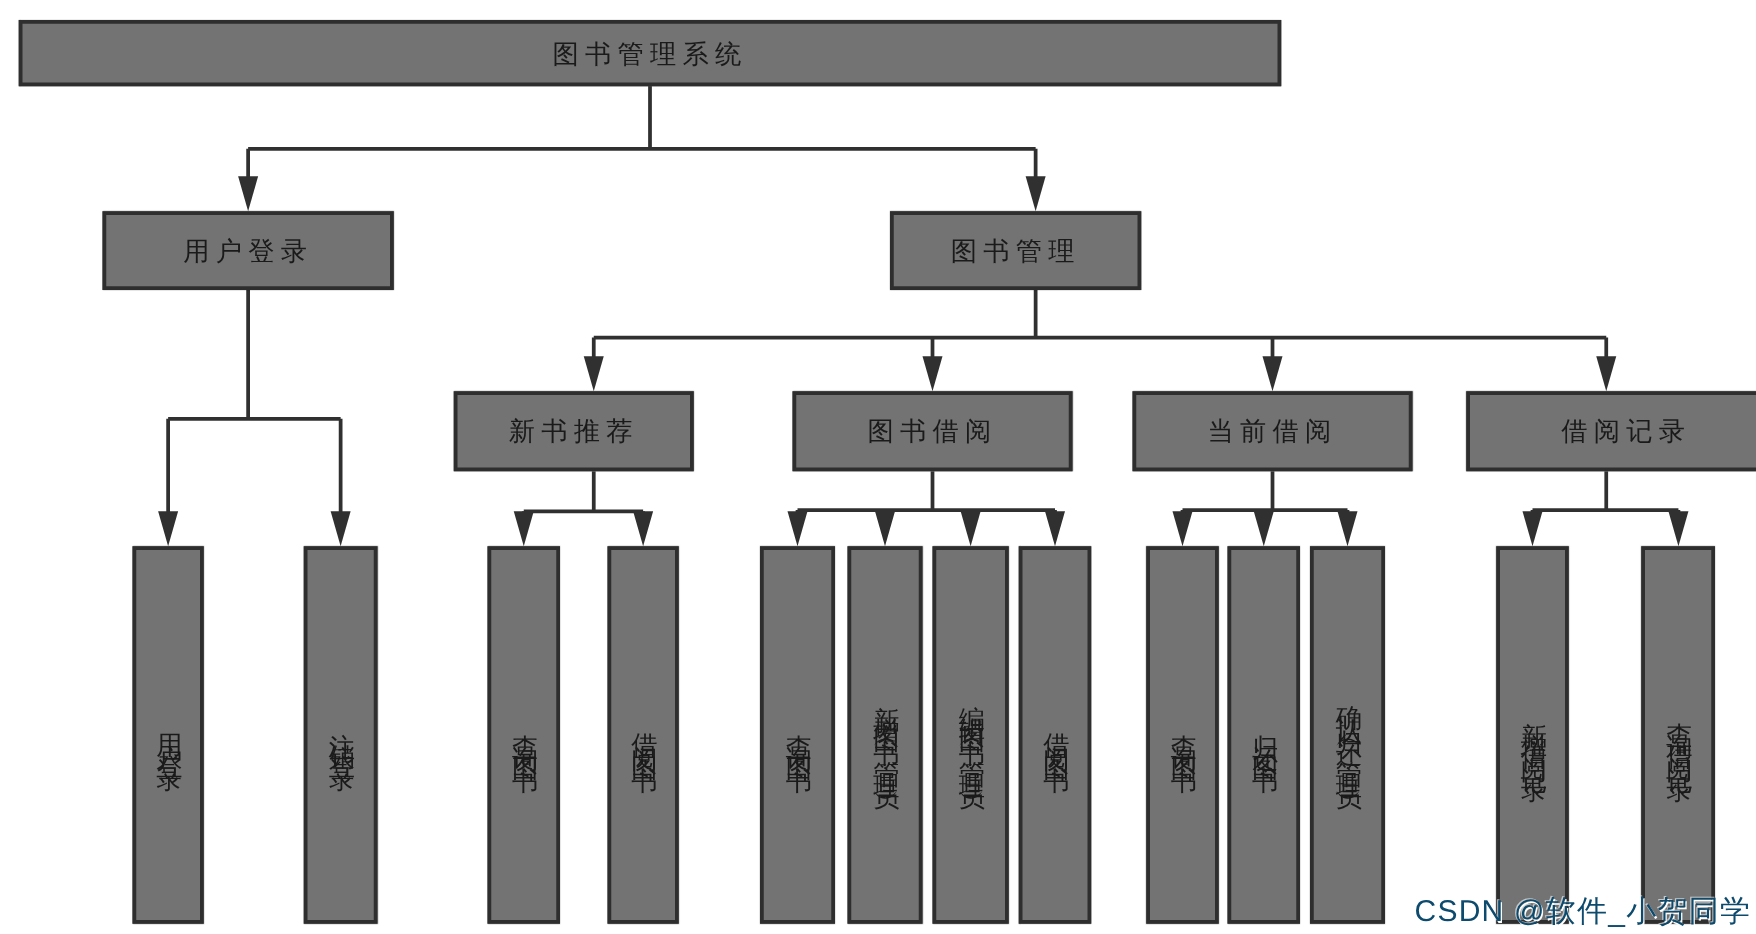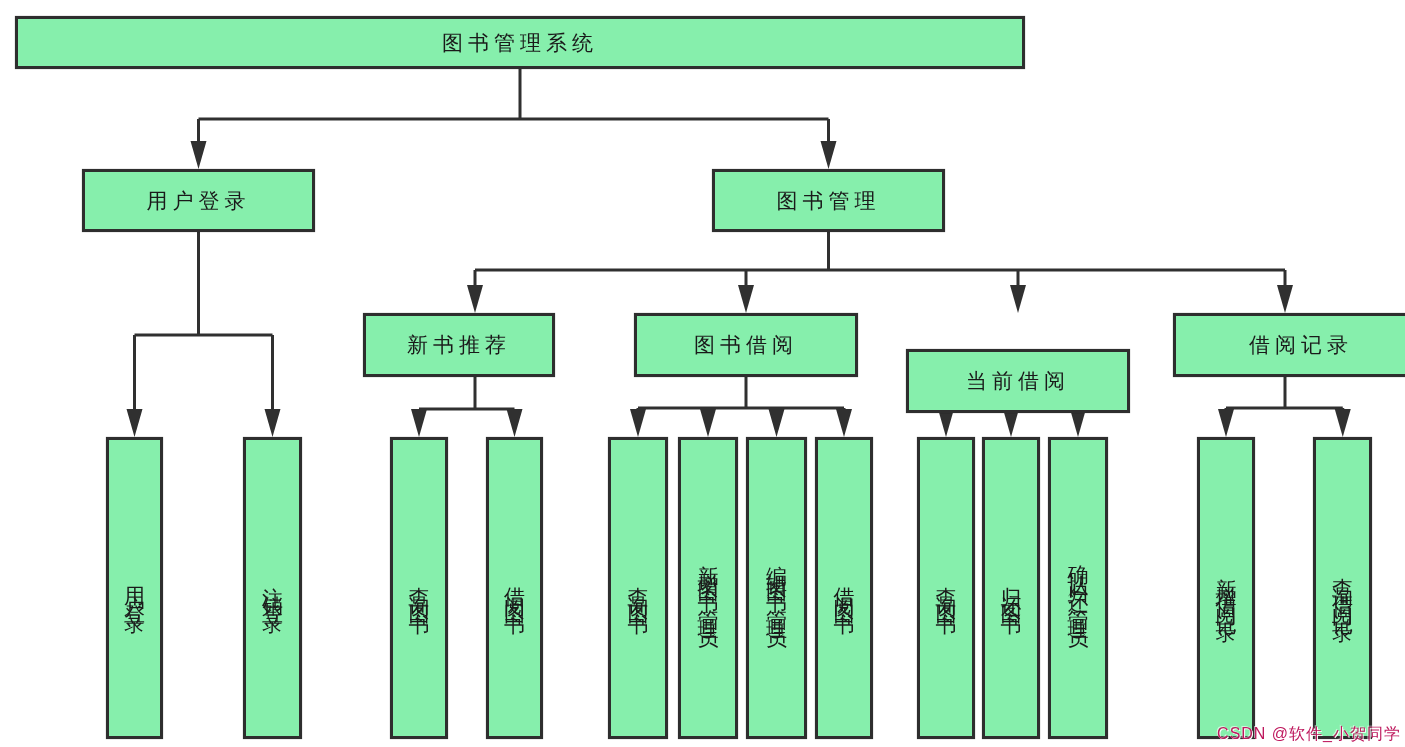--- a/index.html
+++ b/index.html
@@ -12,21 +12,21 @@
     overflow: hidden;
   }
   .connectors {
     position: absolute;
     left: 0; top: 0;
     z-index: 1;
   }
   .node {
     position: absolute;
     box-sizing: border-box;
-    background: #86efac;
+    background: #737373;
     border: 3px solid #2e2e2e;
     box-shadow: 0 0 1px rgba(0,0,0,0.45);
     display: flex;
     align-items: center;
     justify-content: center;
     z-index: 2;
   }
   .node span {
     color: #1a1a1a;
     font-size: 21px;
@@ -38,22 +38,22 @@
     text-orientation: mixed;
     font-size: 21px;
     letter-spacing: 9px;
     white-space: nowrap;
   }
   .watermark {
     position: absolute;
     right: 4px;
     bottom: 2px;
     z-index: 3;
-    font-size: 16px;
-    color: #be185d;
+    font-size: 24px;
+    color: #0c4a6e;
     text-shadow: 1px 1px 0 #ffffff, -1px -1px 0 rgba(255,255,255,0.6);
     letter-spacing: 1px;
   }
 </style>
 </head>
 <body>
 
 <div class="canvas">
 
   <svg class="connectors" width="1405" height="747" viewBox="0 0 1405 747">
@@ -89,31 +89,31 @@
     </g>
   </svg>
 
   <div class="node" style="left:15px; top:16px; width:1010px; height:53px;">
     <span>图书管理系统</span>
   </div>
 
   <div class="node" style="left:82px; top:169px; width:233px; height:63px;">
     <span>用户登录</span>
   </div>
-  <div class="node" style="left:712px; top:169px; width:233px; height:63px;">
+  <div class="node" style="left:712px; top:169px; width:201px; height:63px;">
     <span>图书管理</span>
   </div>
 
   <div class="node" style="left:363px; top:313px; width:192px; height:64px;">
     <span>新书推荐</span>
   </div>
   <div class="node" style="left:634px; top:313px; width:224px; height:64px;justify-content:center;">
     <span>图书借阅</span>
   </div>
-  <div class="node" style="left:906px; top:313px; width:224px; height:64px;margin-top:36px;">
+  <div class="node" style="left:906px; top:313px; width:224px; height:64px;">
     <span>当前借阅</span>
   </div>
   <div class="node" style="left:1173px; top:313px; width:256px; height:64px;">
     <span>借阅记录</span>
   </div>
 
   <div class="node vnode" style="left:106px; top:437px; width:57px; height:302px;">
     <span>用户登录</span>
   </div>
   <div class="node vnode" style="left:243px; top:437px; width:59px; height:302px;">

